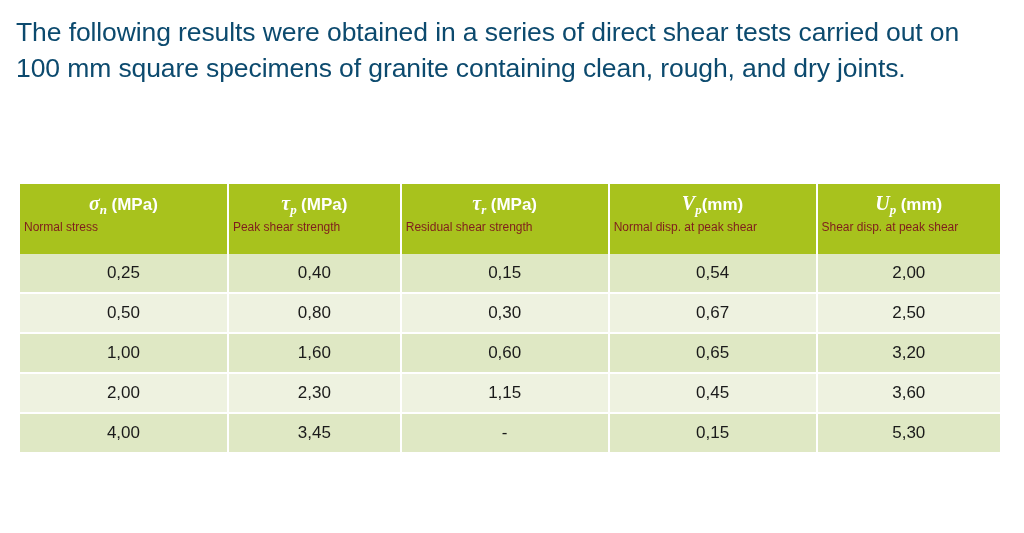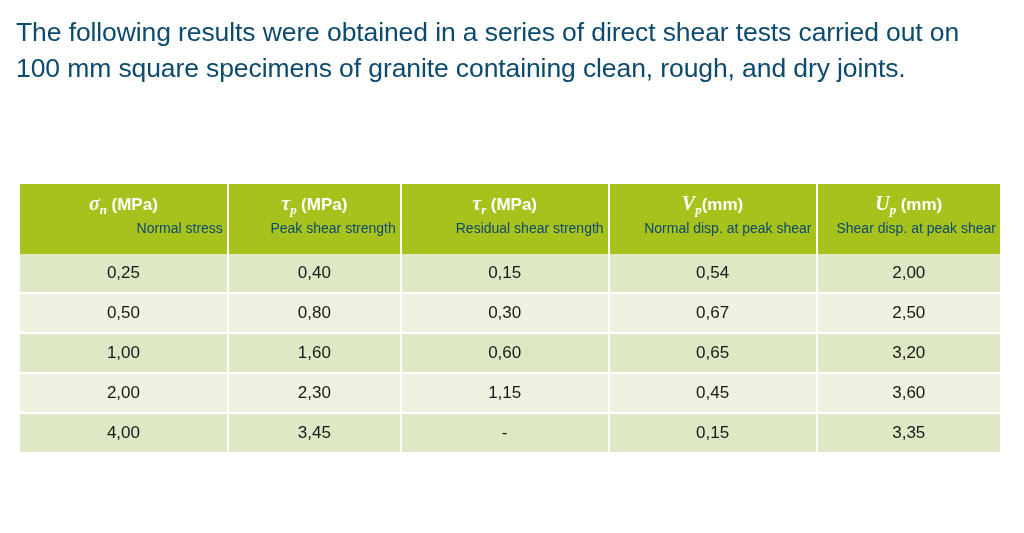--- a/index.html
+++ b/index.html
@@ -77,24 +77,24 @@
     font-size: 17px;
   }
   .hdr-top {
     display: block;
     text-align: center;
     line-height: 1.1;
     margin-bottom: 3px;
   }
   .hdr-desc {
     display: block;
-    text-align: right;
-    font-size: 14px;
+    text-align: left;
+    font-size: 12px;
     line-height: 1.18;
-    color: #0c4a6e;
+    color: #7f1d1d;
   }
   table.data td {
     text-align: center;
     font-size: 17px;
     color: #1a1a1a;
     padding: 9px 16px;
     border-right: 2px solid #ffffff;
     border-bottom: 2px solid #ffffff;
     height: 31px;
     box-sizing: border-box;
@@ -171,19 +171,19 @@
           <td>2,30</td>
           <td>1,15</td>
           <td>0,45</td>
           <td>3,60</td>
         </tr>
         <tr>
           <td>4,00</td>
           <td>3,45</td>
           <td>-</td>
           <td>0,15</td>
-          <td>3,35</td>
+          <td>5,30</td>
         </tr>
       </tbody>
     </table>
   </div>
 
 </div>
 
 </body></html>

